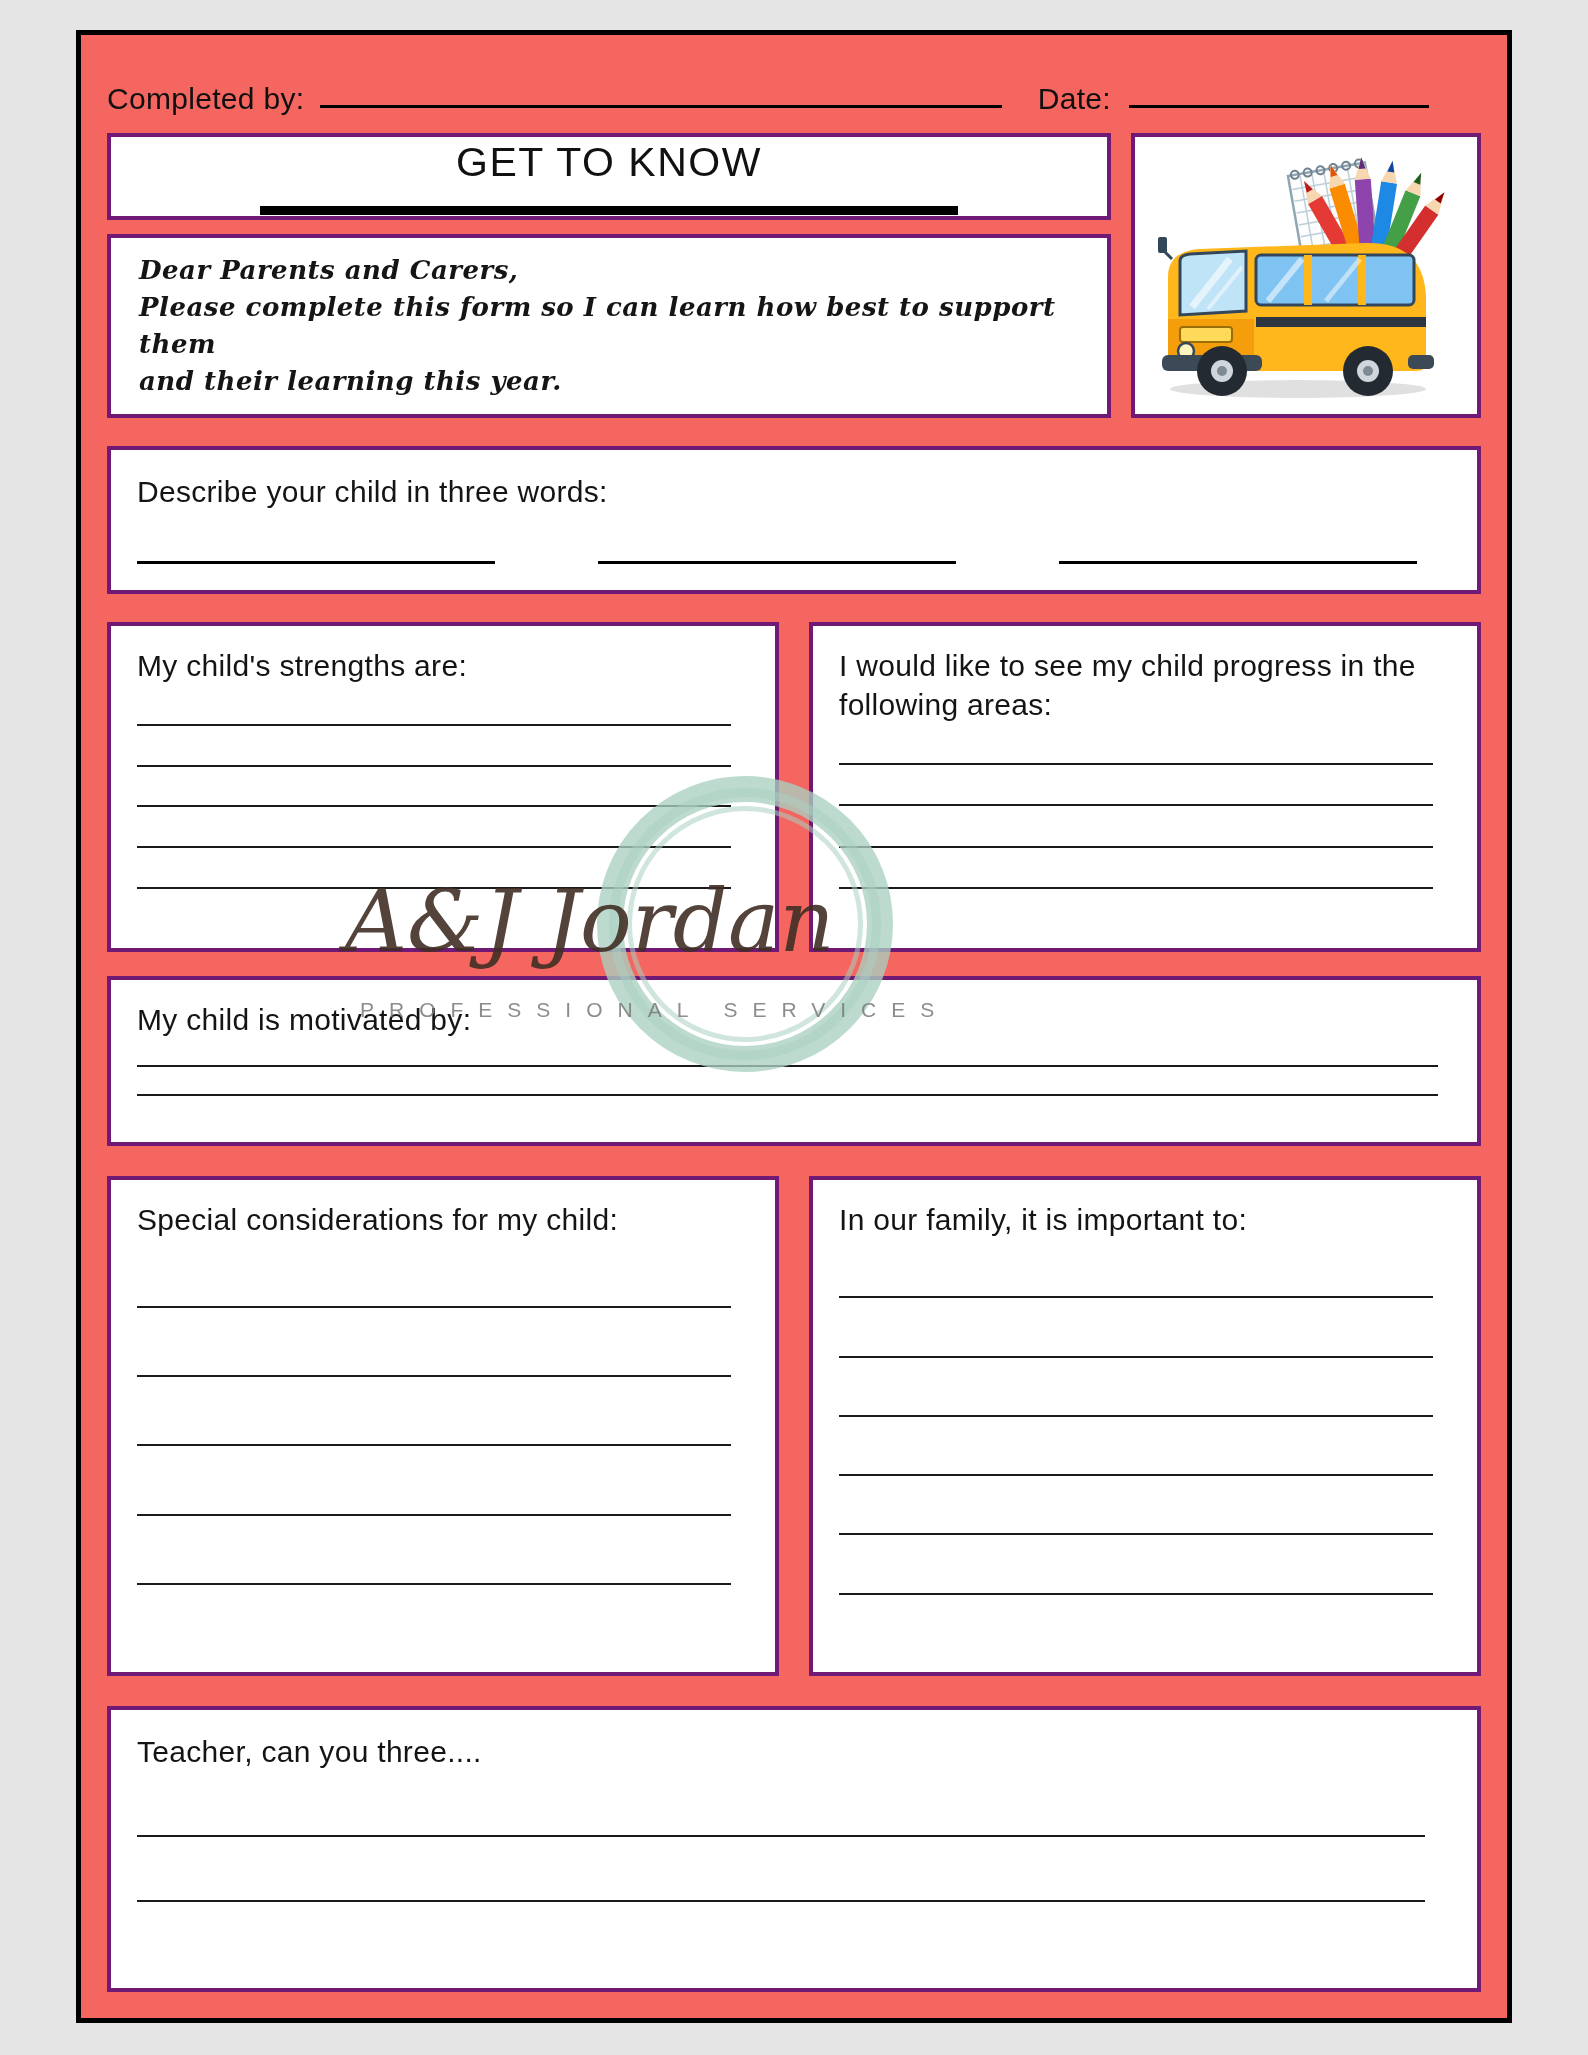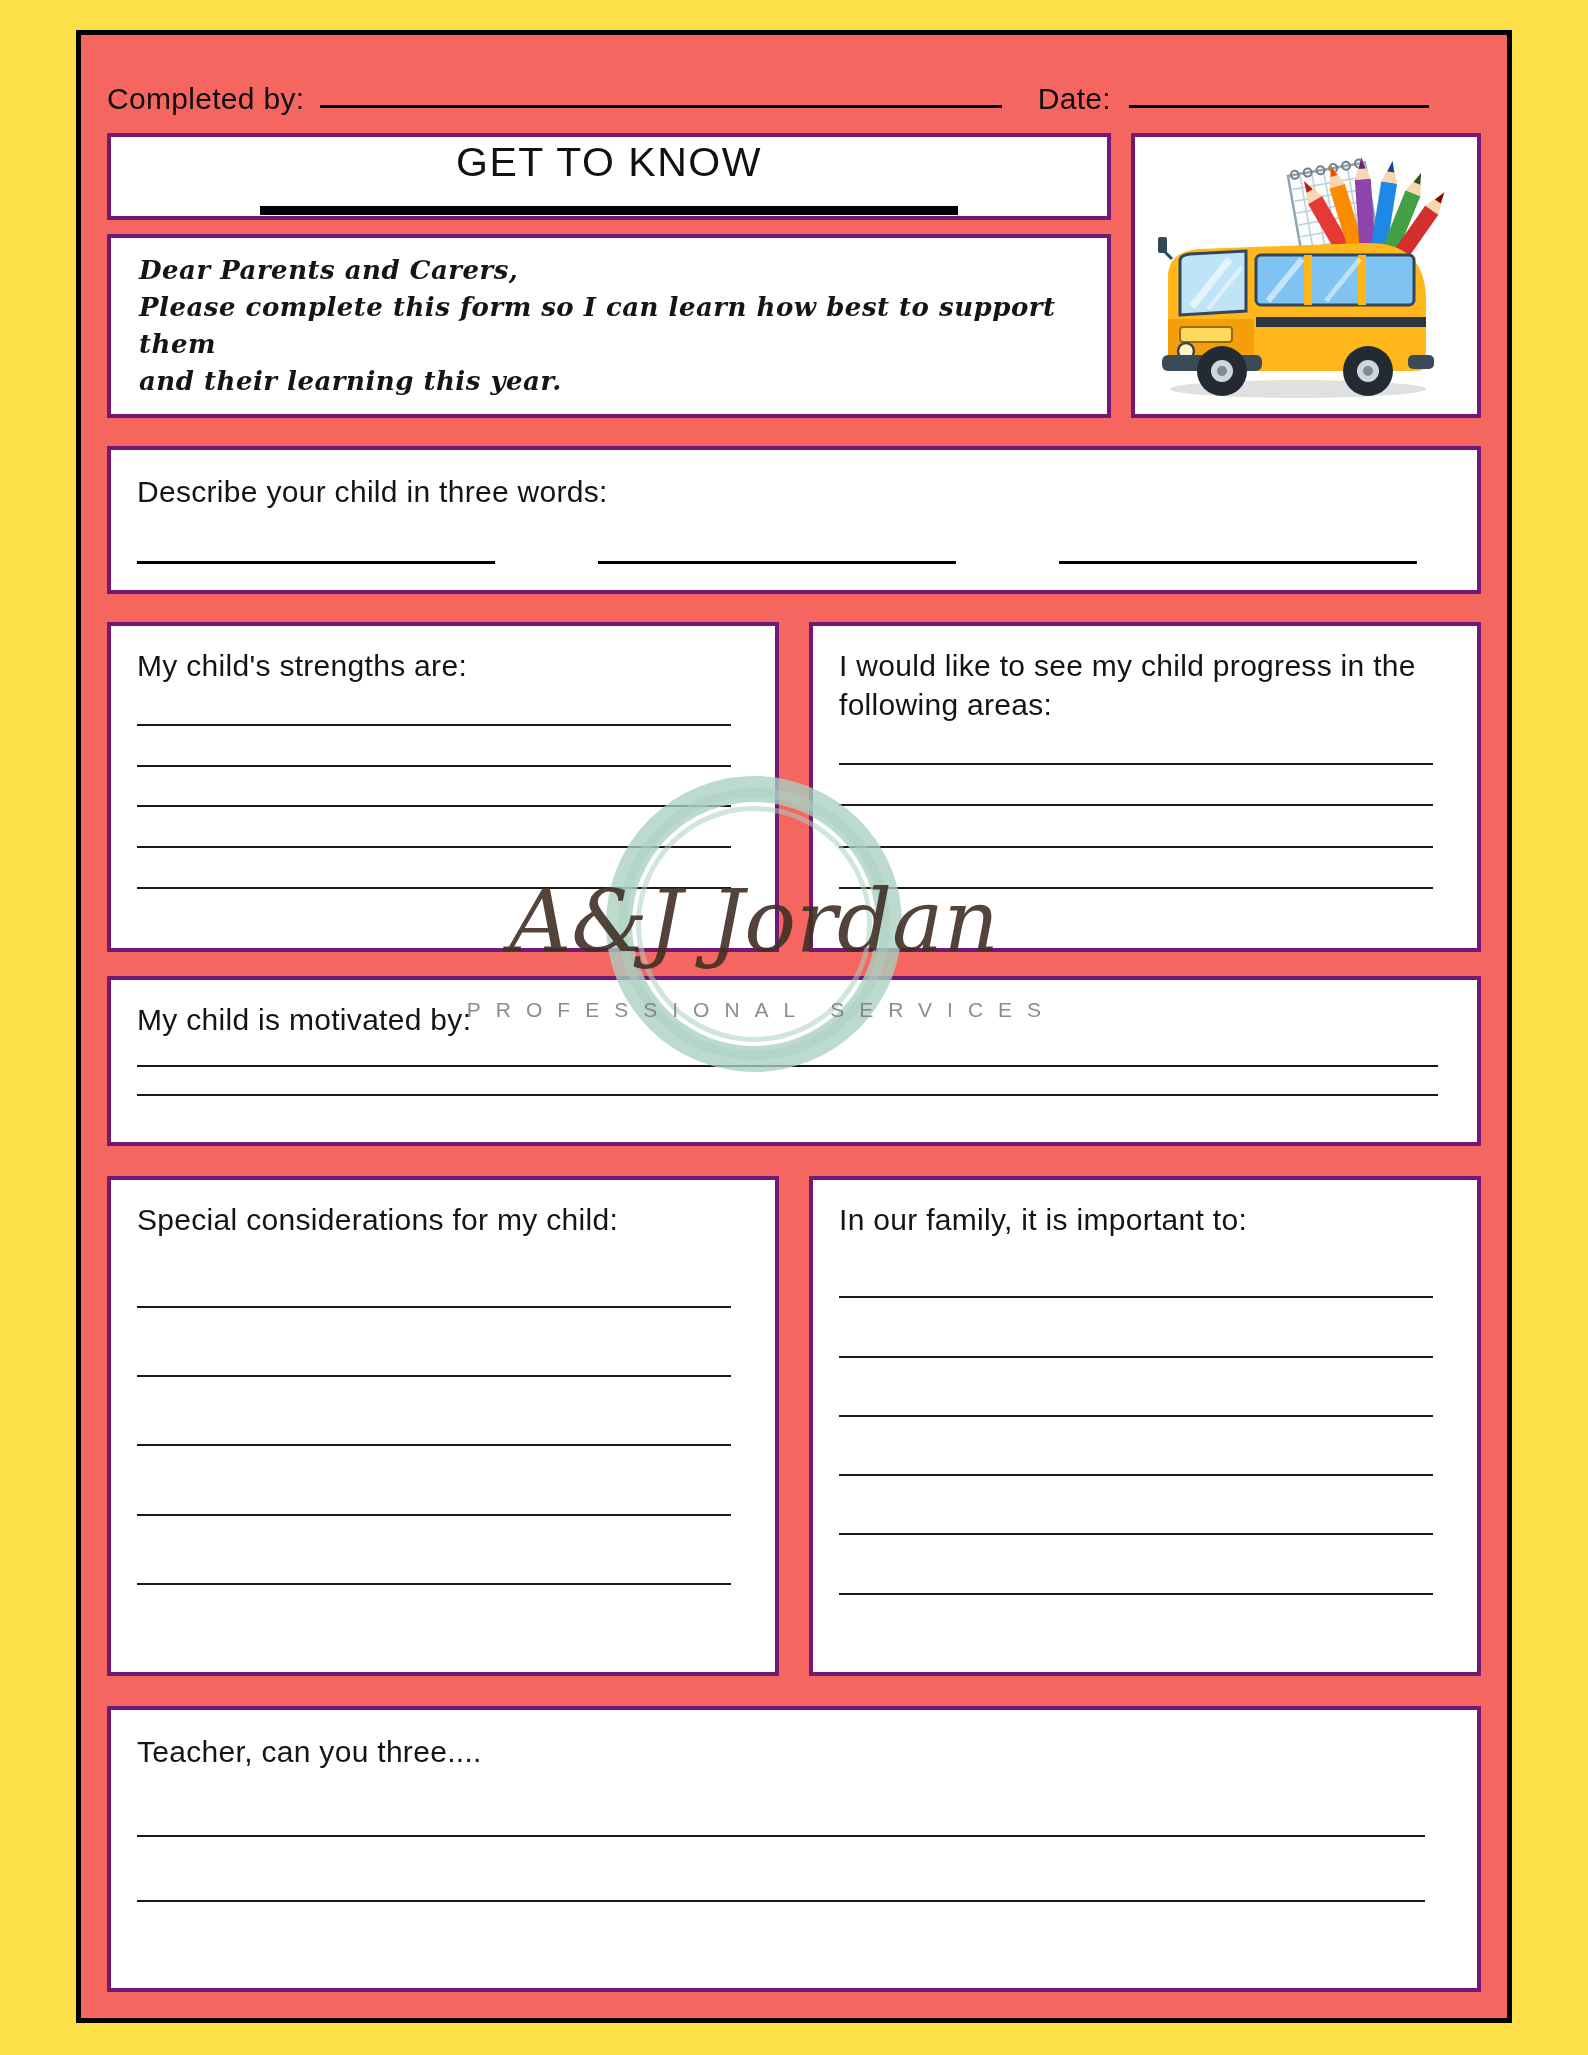--- a/index.html
+++ b/index.html
@@ -1,20 +1,20 @@
 <!DOCTYPE html>
 <html><head>
 <meta charset="utf-8">
 <style>
   * { box-sizing: border-box; }
   body { margin: 0; background: #ffffff; }
   .canvas {
     position: relative;
     width: 1588px; height: 2055px;
-    background: #fde047;
+    background: #e5e5e5;
     font-family: "Liberation Sans", sans-serif;
     overflow: hidden;
   }
   .page {
     position: absolute;
     left: 76px; top: 30px;
     width: 1436px; height: 1993px;
     background: #f4665f;
     border: 5px solid #000;
     padding: 26px;
@@ -63,23 +63,23 @@
   .row-family { height: 500px; margin-bottom: 30px; }
   .qbox { padding: 20px 26px; display: flex; flex-direction: column; }
   .lines { flex: 1; display: flex; flex-direction: column; justify-content: space-evenly; }
   .rule { height: 2px; background: #1a1a1a; width: 97%; }
   .motivated-box { height: 170px; margin-bottom: 30px; }
   .motivated-box .rule { width: 99%; }
   .teacher-box { flex: 1; padding: 22px 26px; }
   .teacher-box .rule { width: 98%; }
   
   .watermark {
-    position: absolute; left: 354px; top: 770px;
+    position: absolute; left: 345px; top: 770px;
     width: 800px; height: 330px;
-    z-index: 5; pointer-events: none; text-align: center;
+    z-index: 5; pointer-events: none; text-align: left;
   }
   .wm-ring {
     position: absolute; left: 50%; top: 6px; transform: translateX(-50%);
     width: 296px; height: 296px; border-radius: 50%;
     border: 26px solid rgba(169, 207, 192, 0.78);
   }
   .wm-ring::before {
     content: ""; position: absolute; inset: -14px;
     border: 9px solid rgba(169, 207, 192, 0.5); border-radius: 50%;
   }

